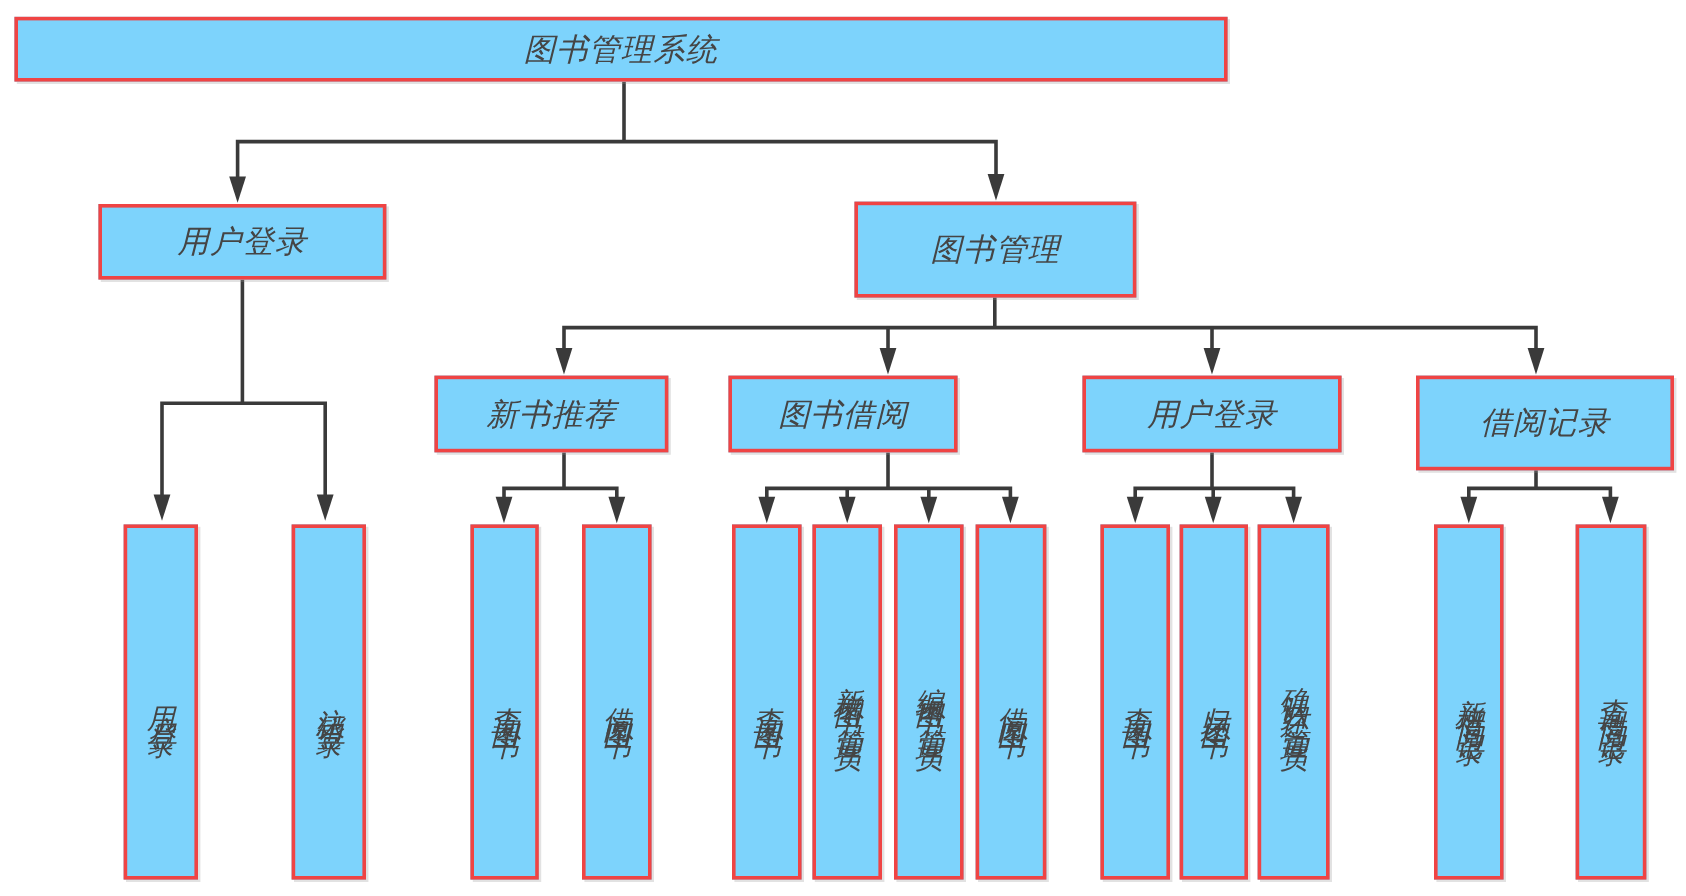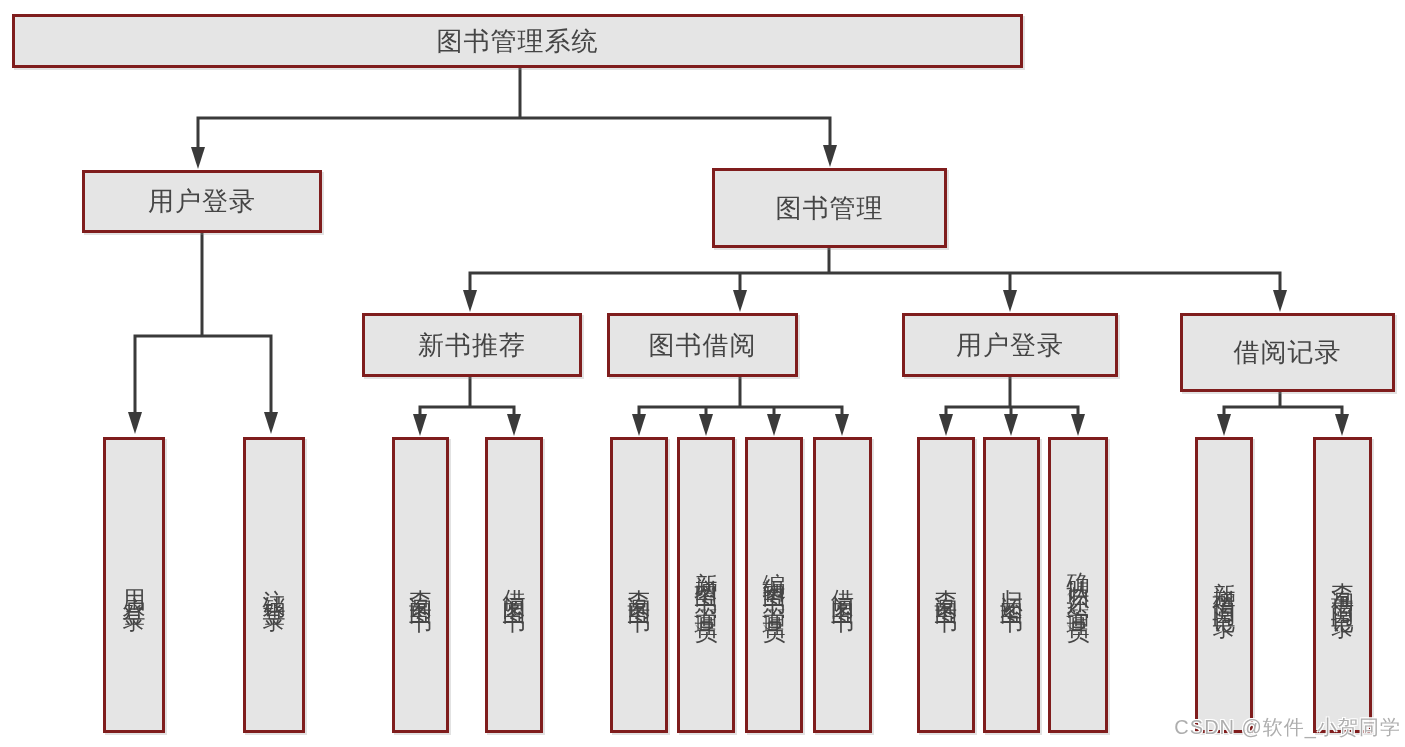--- a/index.html
+++ b/index.html
@@ -5,24 +5,25 @@
   html,body{margin:0;padding:0;}
   body{
     width:1405px;height:747px;position:relative;overflow:hidden;
     background:#ffffff;
     font-family:"Liberation Sans","DejaVu Sans",sans-serif;
   }
   #canvas{position:absolute;left:0;top:0;width:1405px;height:747px;}
   svg.wires{position:absolute;left:0;top:0;z-index:1;}
   .node{
     position:absolute;box-sizing:border-box;z-index:2;
-    background:#e5e5e5;border:3px solid #7f1d1d;
+    background:#7dd3fc;border:3px solid #ef4444;
     color:#454545;
     display:flex;align-items:center;justify-content:center;
     box-shadow:2px 2px 0 rgba(150,150,150,0.28);
+    font-style:italic;
   }
   .hbox{font-size:26px;letter-spacing:1px;}
   .vbox span{
     writing-mode:vertical-lr;
     text-orientation:mixed;
     font-size:23px;
     letter-spacing:7px;
     line-height:1;
     white-space:nowrap;
   }
@@ -88,21 +89,21 @@
       <polygon points="1217,414 1231,414 1224,436"></polygon>
       <polygon points="1335,414 1349,414 1342,436"></polygon>
     </g>
   </svg>
 
   <div class="node hbox" style="left:12px;top:14px;width:1011px;height:54px">图书管理系统</div>
 
   <div class="node hbox" style="left:82px;top:170px;width:240px;height:63px">用户登录</div>
   <div class="node hbox" style="left:712px;top:168px;width:235px;height:80px">图书管理</div>
 
-  <div class="node hbox" style="left:362px;top:313px;width:220px;height:64px">新书推荐</div>
+  <div class="node hbox" style="left:362px;top:313px;width:195px;height:64px">新书推荐</div>
   <div class="node hbox" style="left:607px;top:313px;width:191px;height:64px">图书借阅</div>
   <div class="node hbox" style="left:902px;top:313px;width:216px;height:64px">用户登录</div>
   <div class="node hbox" style="left:1180px;top:313px;width:215px;height:79px">借阅记录</div>
 
   <div class="node vbox" style="left:103px;top:437px;width:62px;height:296px">
     <span>用户登录</span>
   </div>
   <div class="node vbox" style="left:243px;top:437px;width:62px;height:296px">
     <span>注销登录</span>
   </div>
@@ -137,14 +138,13 @@
     <span>确认归还（管理员）</span>
   </div>
 
   <div class="node vbox" style="left:1195px;top:437px;width:58px;height:296px">
     <span>新增借阅记录</span>
   </div>
   <div class="node vbox" style="left:1313px;top:437px;width:59px;height:296px">
     <span>查询借阅记录</span>
   </div>
 
-  <div id="watermark">CSDN @软件_小贺同学</div>
 </div>
 
 </body></html>

